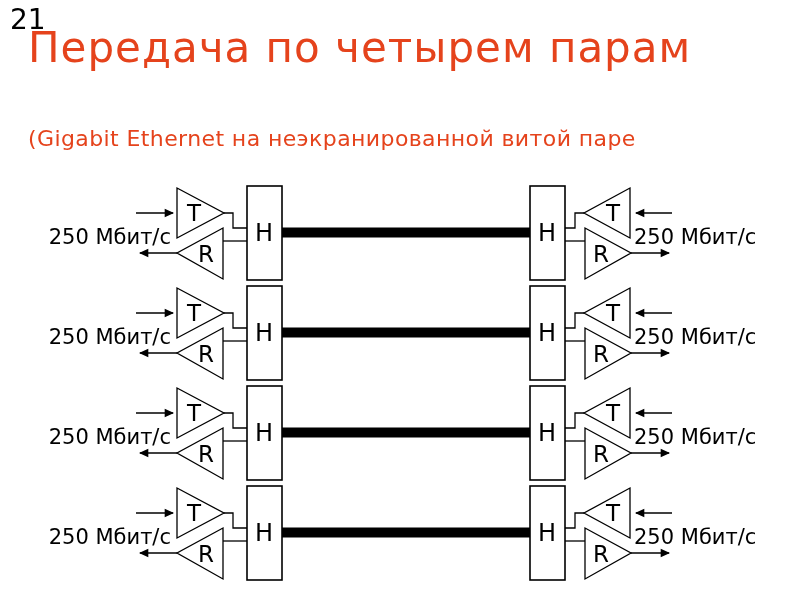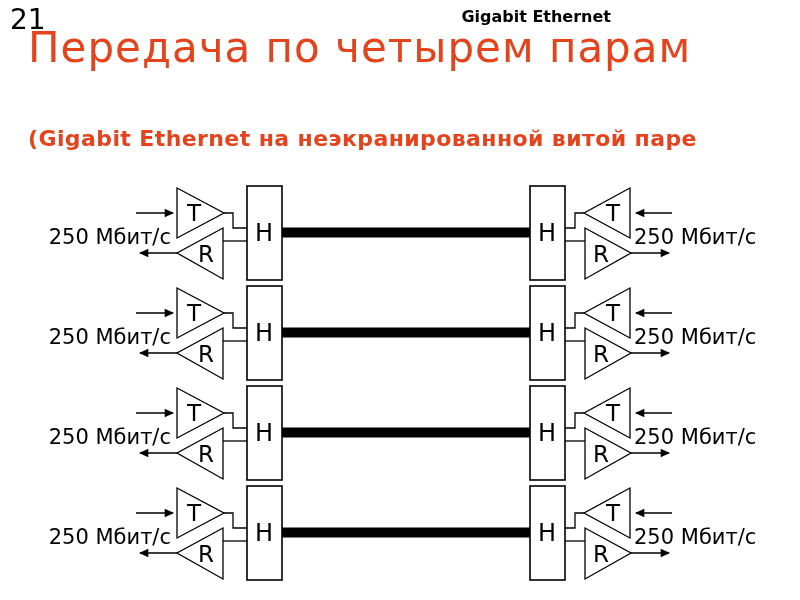--- a/index.html
+++ b/index.html
@@ -20,39 +20,38 @@
     position: absolute; right: 25px; top: 7px;
     font-size: 16px; font-weight: bold; color: #000000;
   }
   .title {
     position: absolute; left: 28px; top: 24px;
     font-size: 42px; line-height: 48px; letter-spacing: 1px;
     white-space: nowrap;
   }
   .subtitle {
     position: absolute; left: 28px; top: 125px;
-    font-size: 22px; font-weight: bold; line-height: 27px; letter-spacing: 0.4px;
+    font-size: 22px; font-weight: normal; line-height: 27px; letter-spacing: 0.4px;
     white-space: nowrap;
   }
   svg.diagram { position: absolute; left: 0; top: 0; }
   .thin  { fill: none; stroke: #000000; stroke-width: 1.3; }
   .box   { fill: #ffffff; stroke: #000000; stroke-width: 1.6; }
   .cable { stroke: #000000; stroke-width: 10; }
   svg text { fill: #000000; font-family: "DejaVu Sans", "Liberation Sans", sans-serif; }
   .rate { font-size: 21px; }
   .tr   { font-size: 23px; }
   .h    { font-size: 24px; }
 </style>
 </head>
 <body>
 
 <div class="slide">
 
   <div class="slide-number">21</div>
-  <div class="header-right">Gigabit Ethernet</div>
 
   <div class="title" style="color: rgb(229, 67, 28);">
     <div>Передача по четырем парам</div>
   </div>
 
   <div class="subtitle" style="color: rgb(229, 67, 28);">
     <div>(Gigabit Ethernet на неэкранированной витой паре</div>
   </div>
 
   <svg class="diagram" width="800" height="600" viewBox="0 0 800 600">

